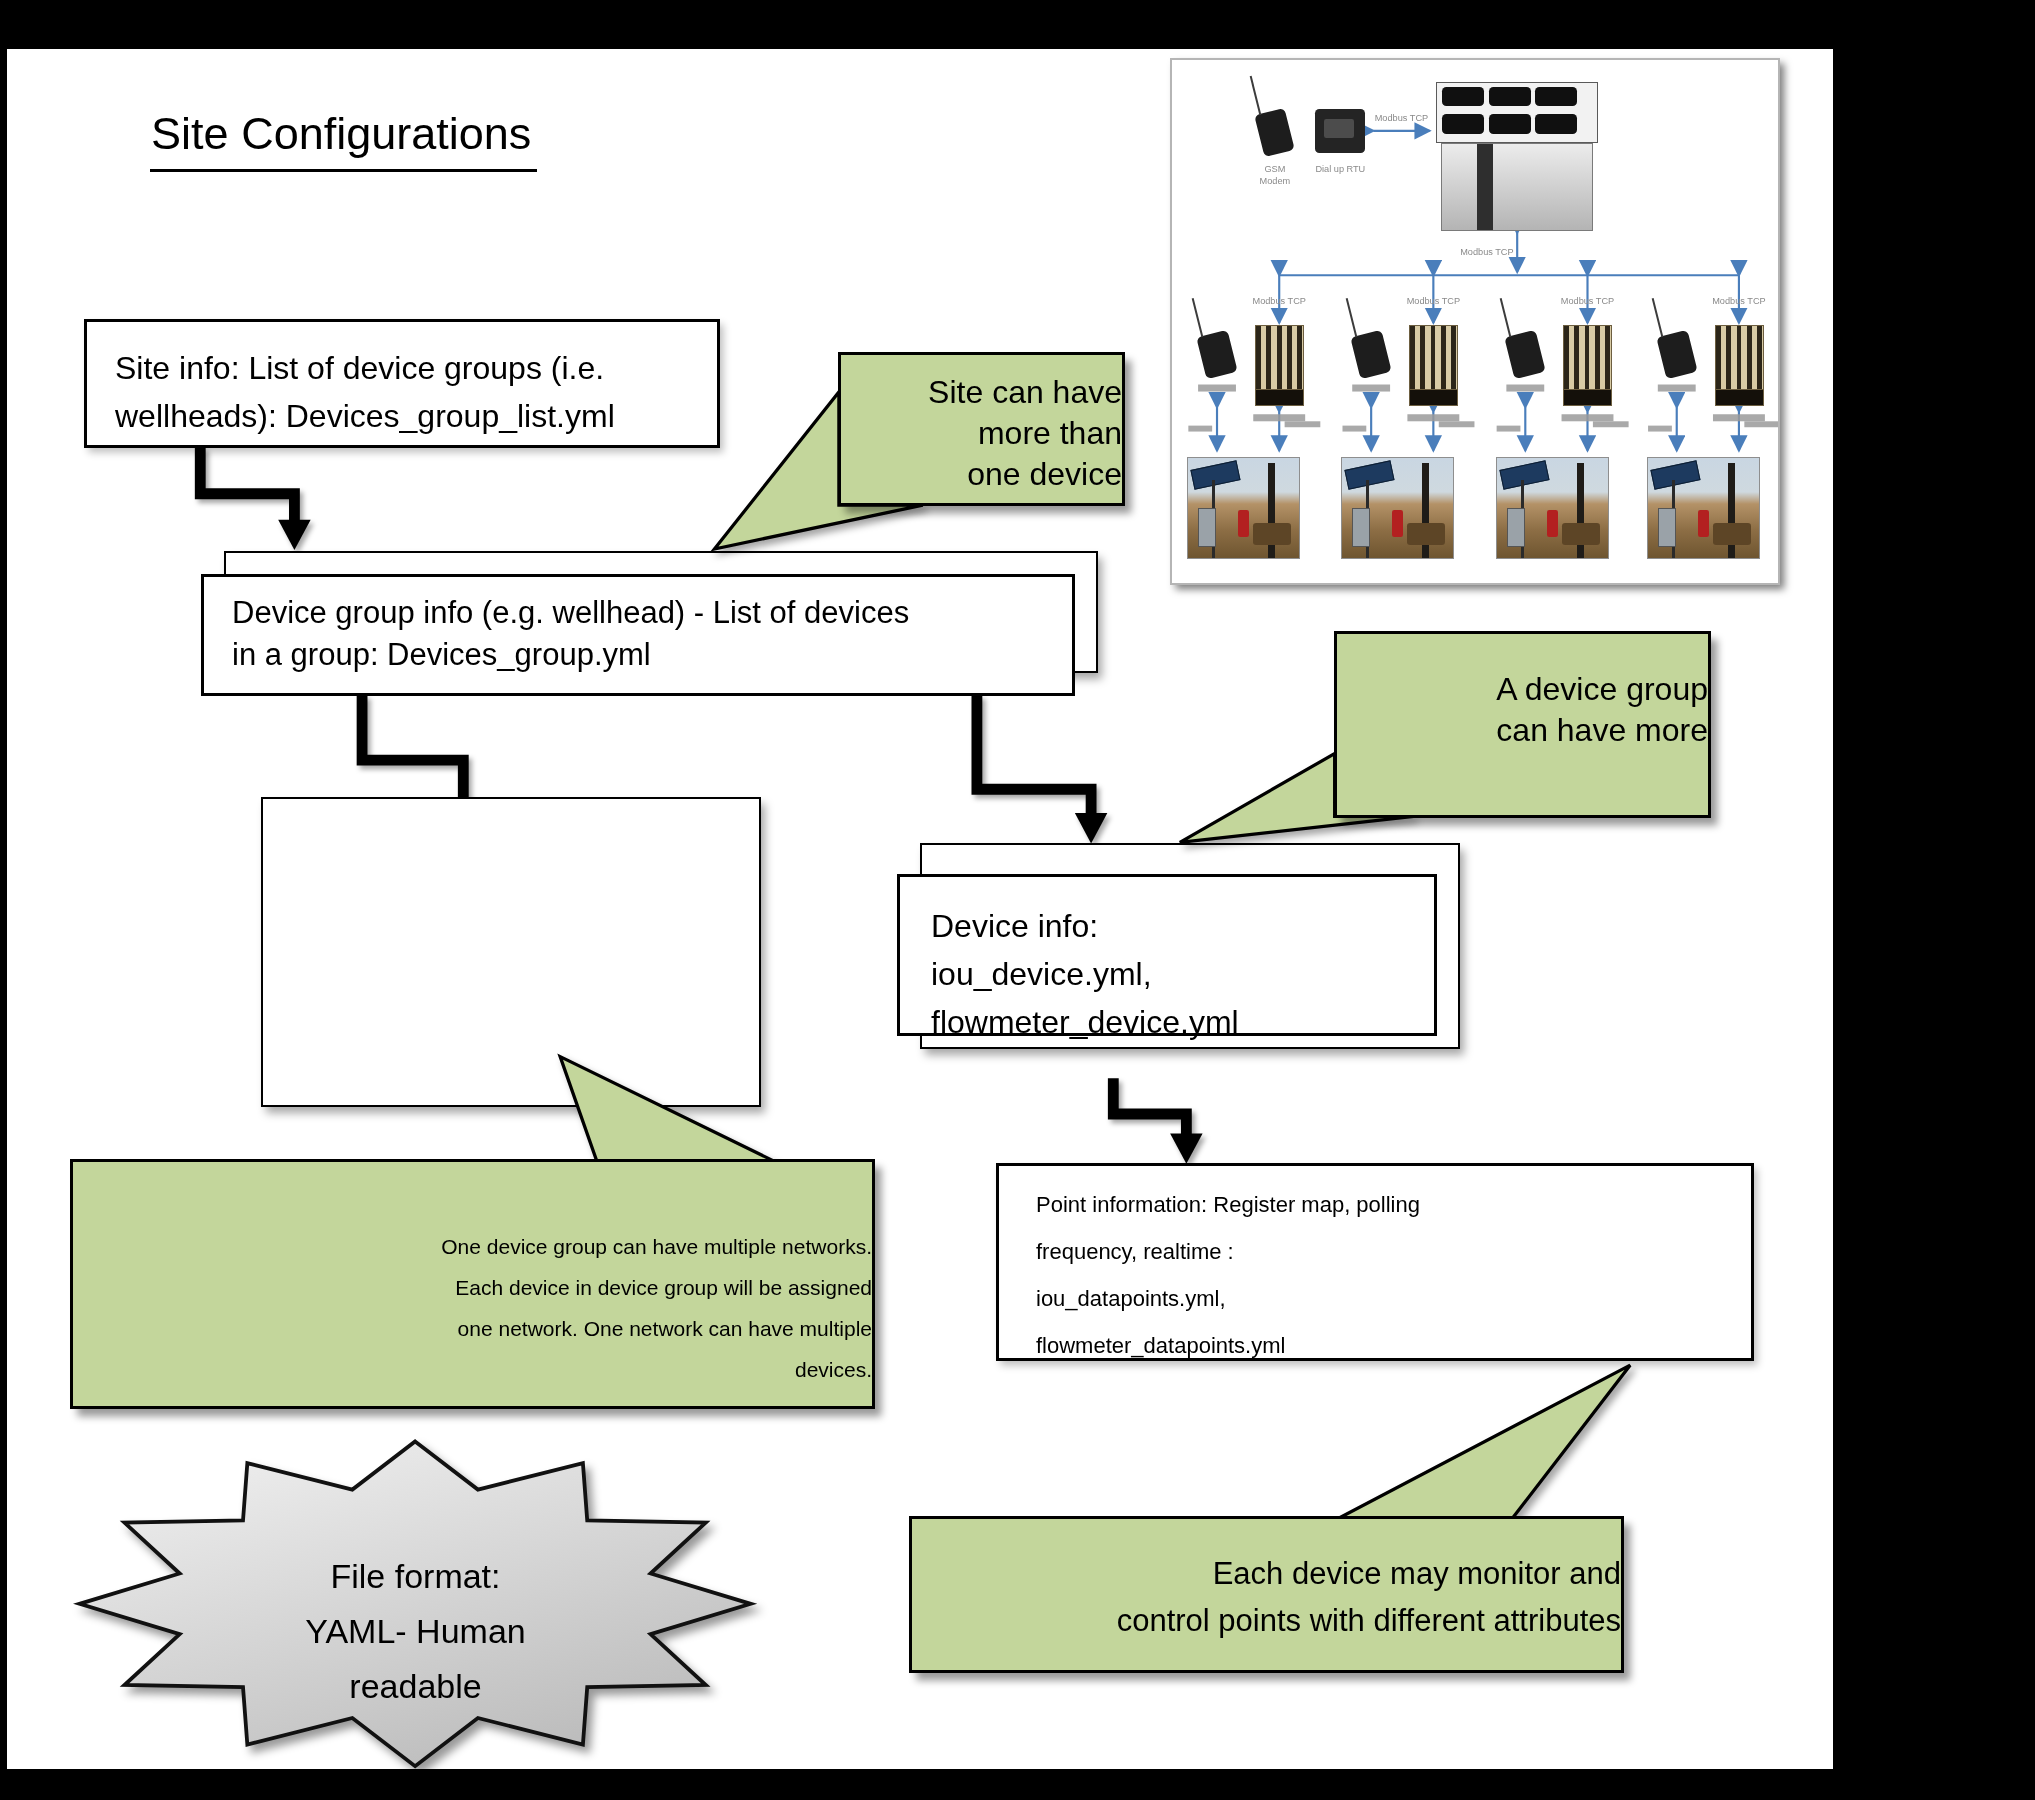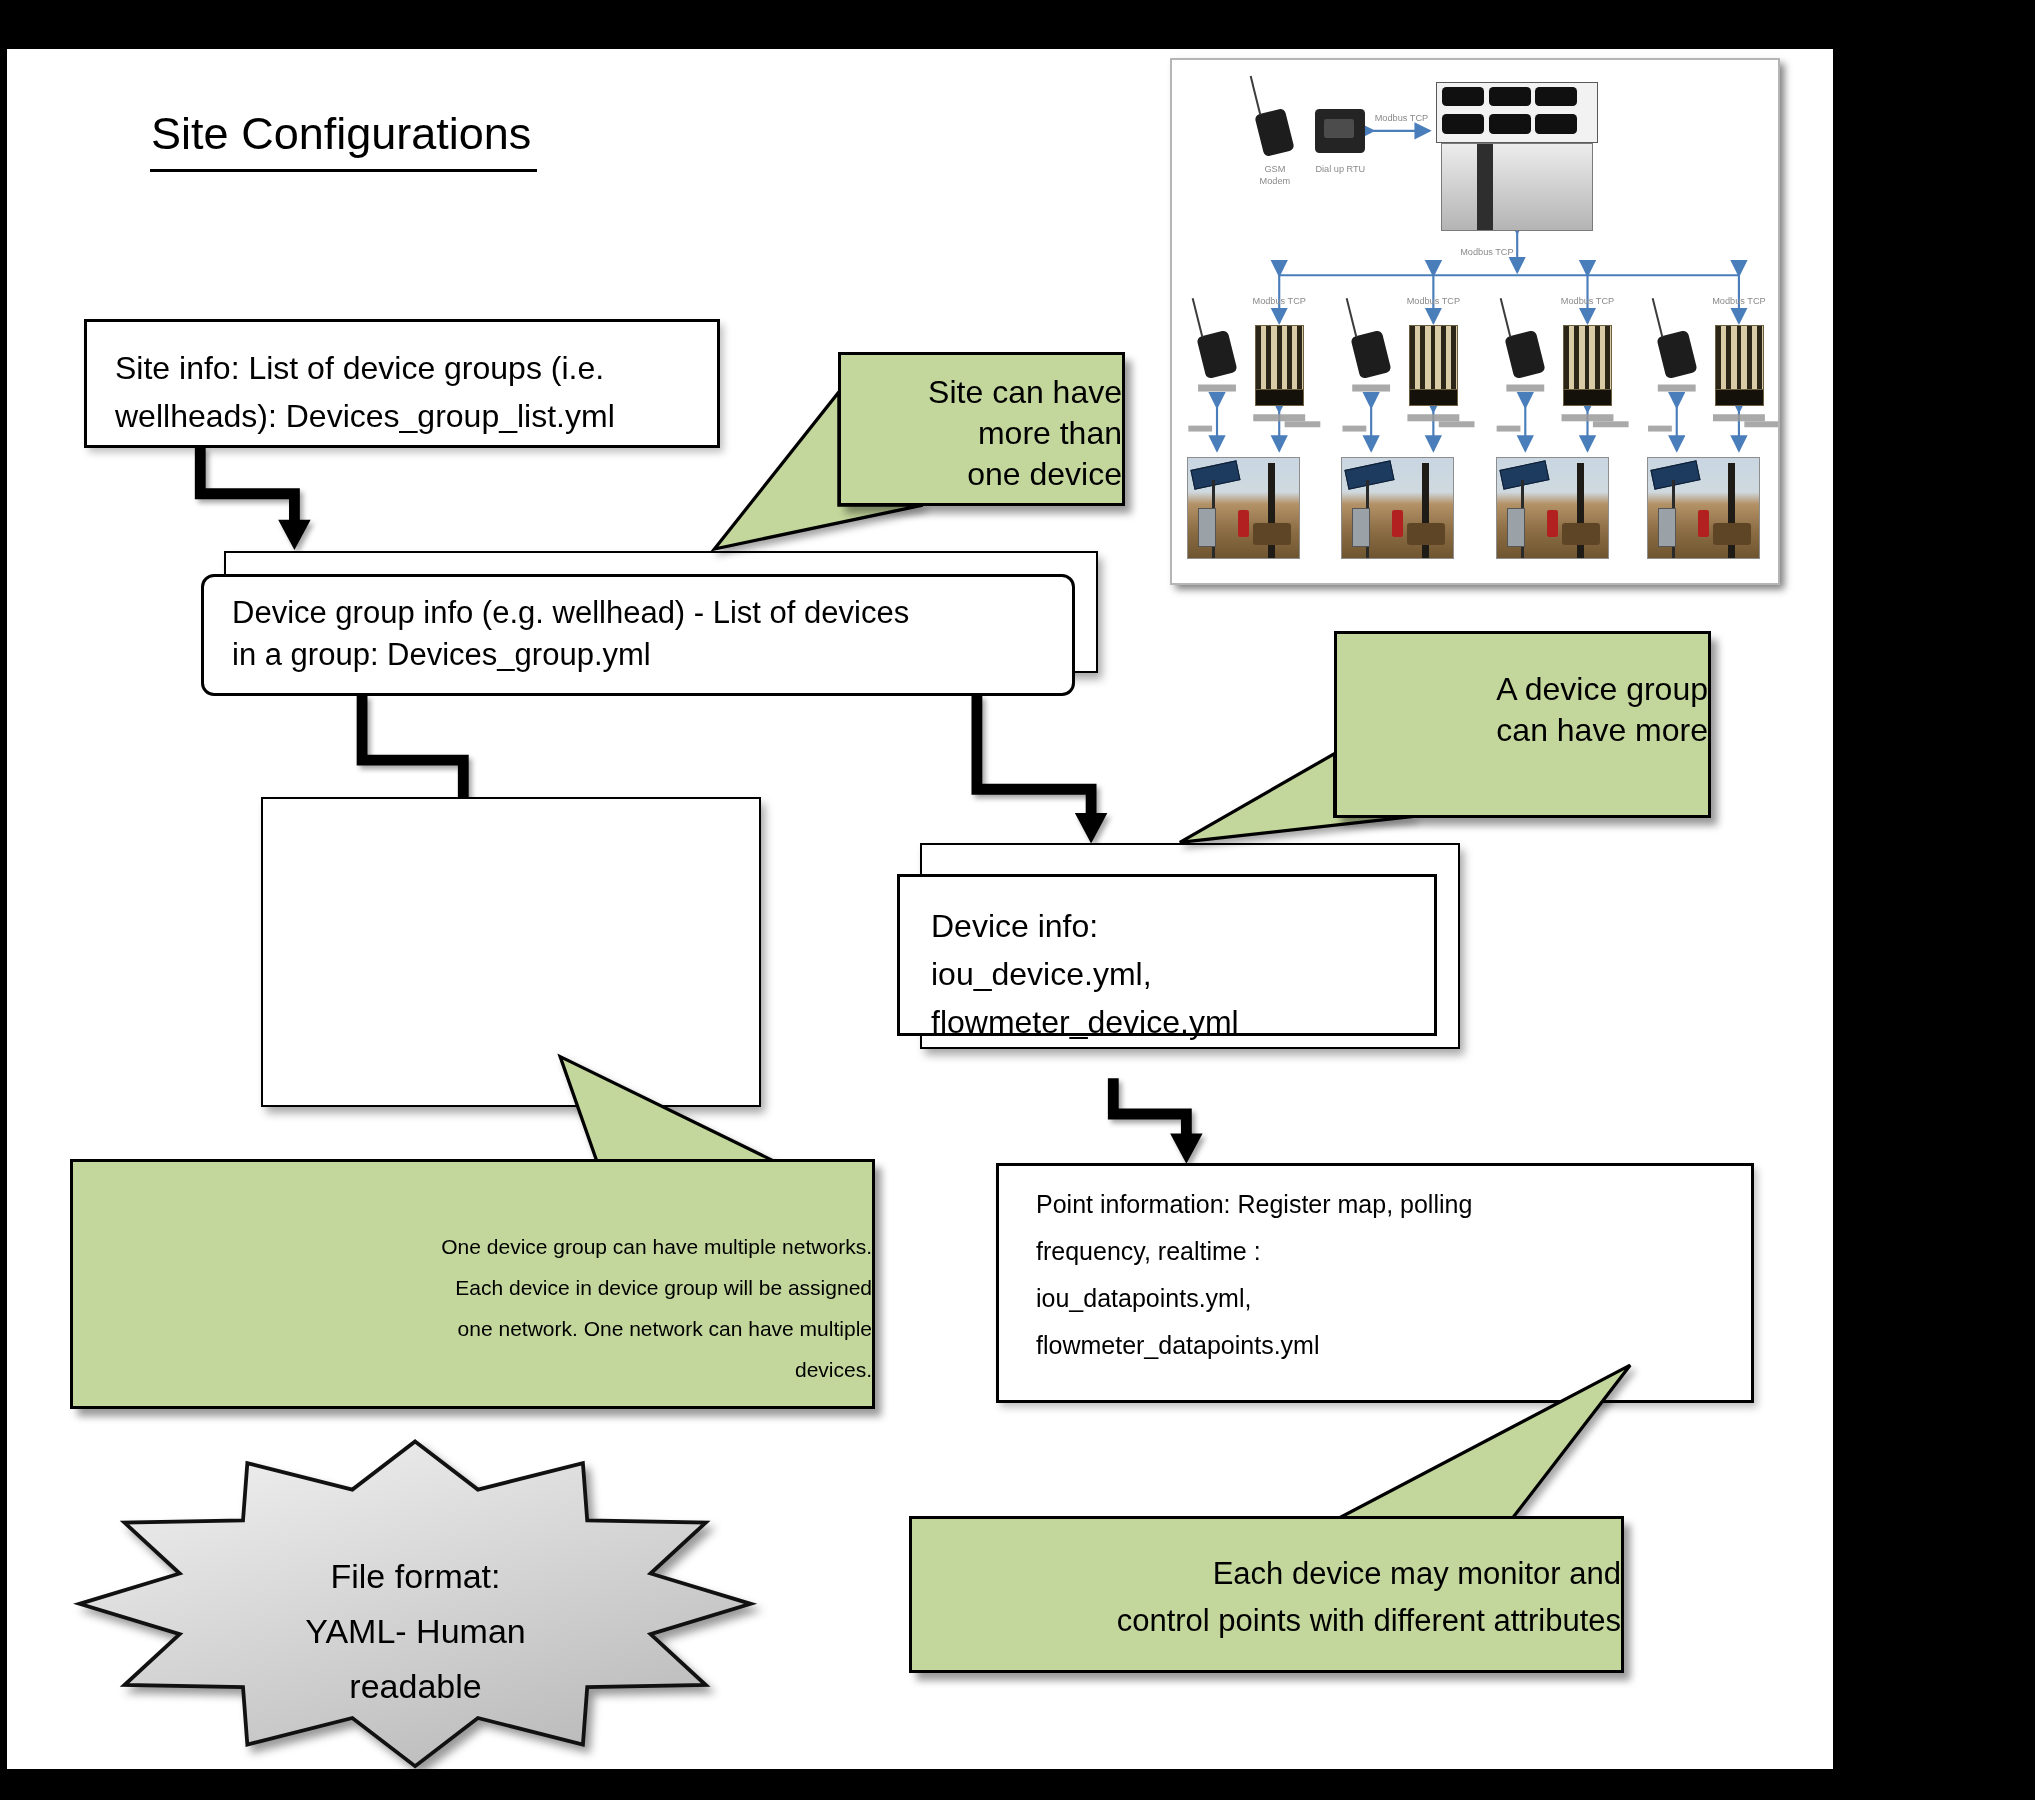--- a/index.html
+++ b/index.html
@@ -14,26 +14,26 @@
   .title { position:absolute; left:150px; top:108px; font-size:45px; color:#000;
            border-bottom:3.8px solid #000; padding:0 5.4px 8.7px 1.1px; z-index:2; white-space:nowrap; }
 
   .box, .backbox { position:absolute; background:#ffffff; box-sizing:border-box; z-index:2; }
   .box { border:3.2px solid #000; }
   .backbox { border:2.7px solid #000; box-shadow:5.4px 6.5px 8.7px rgba(0,0,0,.35); }
   .box .ln { white-space:nowrap; }
 
   .b-site    { left:84px; top:319px; width:636px; height:129px; padding:21.7px 10.8px 0 28px; font-size:32px; line-height:48px; box-shadow:4.3px 5.4px 7.6px rgba(0,0,0,.25); }
   .b-group-back { left:224px;  top:551px; width:874px; height:122px; }
-  .b-group   { left:201px; top:574px; width:874px; height:122px; padding:15px 10.8px 0 28px; font-size:31px; line-height:42px;border-radius:13px; }
+  .b-group   { left:201px; top:574px; width:874px; height:122px; padding:15px 10.8px 0 28px; font-size:31px; line-height:42px; }
   .b-net-back{ left:261px; top:797px; width:500px; height:310px; }
   .b-net     { left:240px; top:836px; width:500px; height:310px; padding:30px 10.8px 0 31px; font-size:32px; line-height:48px; }
   .b-dev-back{ left:920px; top:843px; width:540px; height:206px; }
   .b-dev     { left:897px; top:874px; width:540px; height:162px; padding:25px 10.8px 0 31px; font-size:32px; line-height:48px; }
-  .b-point   { left:996px; top:1163px; width:758px; height:240px; padding:15px 10.8px 0 37px; font-size:25px; line-height:47px; box-shadow:4.3px 5.4px 7.6px rgba(0,0,0,.25); }
+  .b-point   { left:996px; top:1163px; width:758px; height:198px; padding:15px 10.8px 0 37px; font-size:22px; line-height:47px; box-shadow:4.3px 5.4px 7.6px rgba(0,0,0,.25); }
 
   .green { position:absolute; background:var(--callout-green,#c3d69b); border:3.2px solid #000;
            box-sizing:border-box; box-shadow:6.5px 7.6px 7.6px rgba(0,0,0,.4); text-align:right;
            color:#000; z-index:4; }
   .g-site   { left:838px; top:352px;  width:287px;  height:154px; padding-top:17.3px; font-size:32px; line-height:41px; }
   .g-group  { left:1334px; top:631px; width:377px;  height:187px; padding-top:35px; font-size:32px; line-height:41px; }
   .g-netnote{ left:70px;  top:1159px; width:805px; height:250px; padding-top:64px; font-size:21px; line-height:41px; border-width:3.8px; }
   .g-ptnote { left:909px; top:1516px; width:715px; height:157px; padding-top:31px; font-size:31px; line-height:47px; border-width:3.8px; }
 
   .star-text { position:absolute; left:199px; top:1549px; width:433px; text-align:center;

